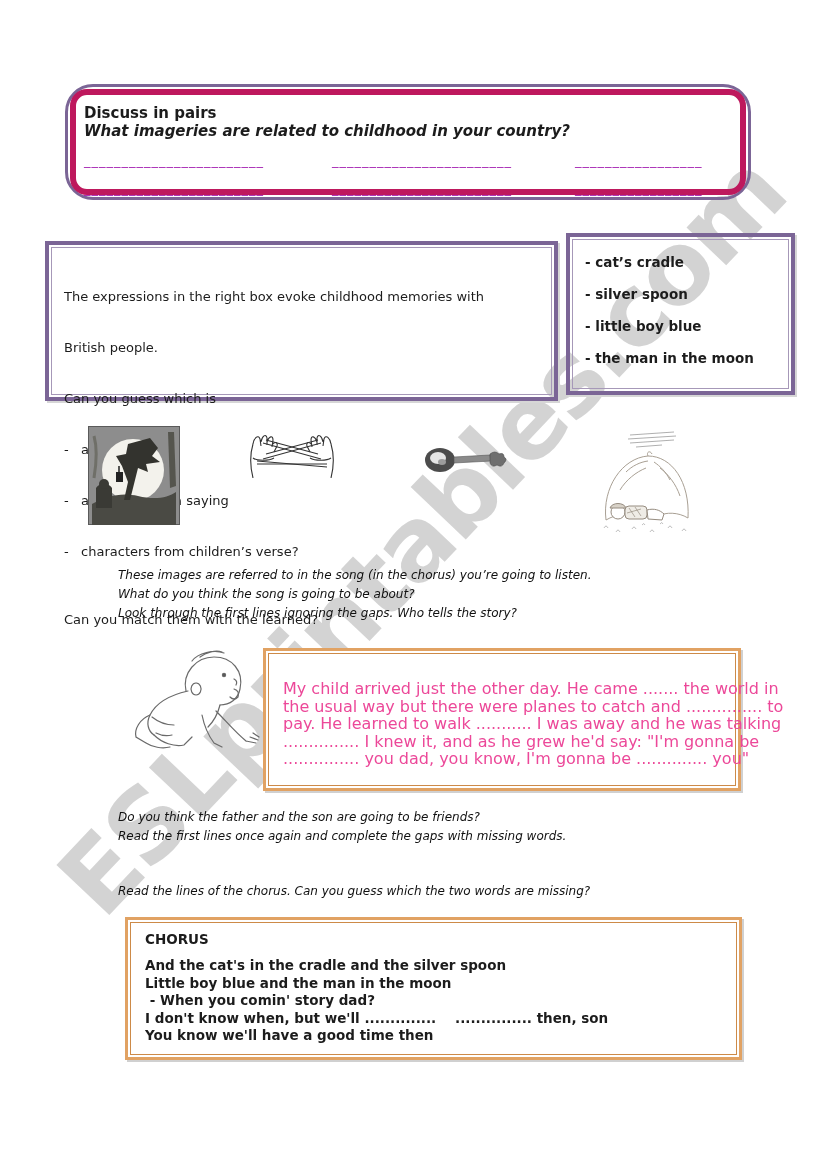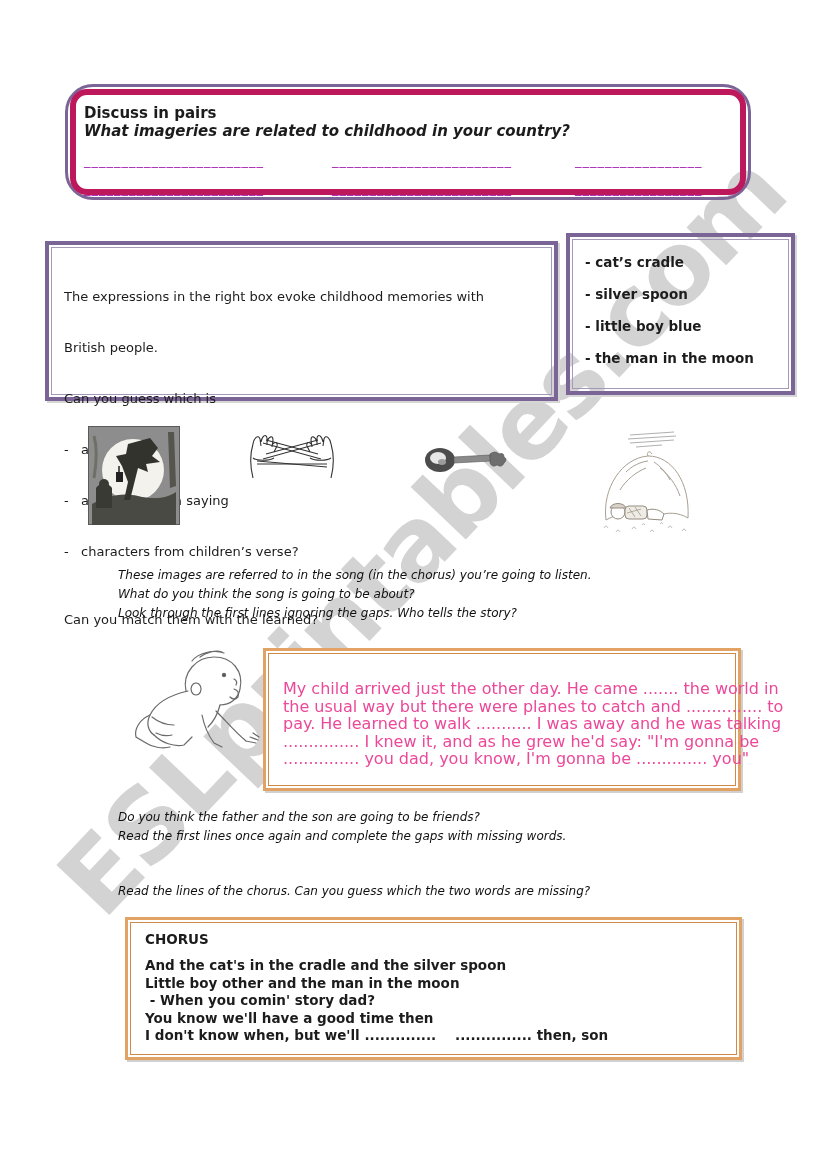--- a/index.html
+++ b/index.html
@@ -202,20 +202,20 @@
     <div>Do you think the father and the son are going to be friends?</div>
     <div>Read the first lines once again and complete the gaps with missing words.</div>
   </div>
 
   <div class="layer prompt p3">Read the lines of the chorus. Can you guess which the two words are missing?</div>
 
   <div class="layer obox chorus-box">
     <div class="obox-in">
       <div class="chorus-title">CHORUS</div>
       <div class="chorus-line">And the cat's in the cradle and the silver spoon</div>
-      <div class="chorus-line">Little boy other and the man in the moon</div>
+      <div class="chorus-line">Little boy blue and the man in the moon</div>
       <div class="chorus-line"> - When you comin' story dad?</div>
+      <div class="chorus-line">I don't know when, but we'll ..............    ............... then, son</div>
       <div class="chorus-line">You know we'll have a good time then</div>
-      <div class="chorus-line">I don't know when, but we'll ..............    ............... then, son</div>
     </div>
   </div>
 
 </div>
 
 </body></html>

